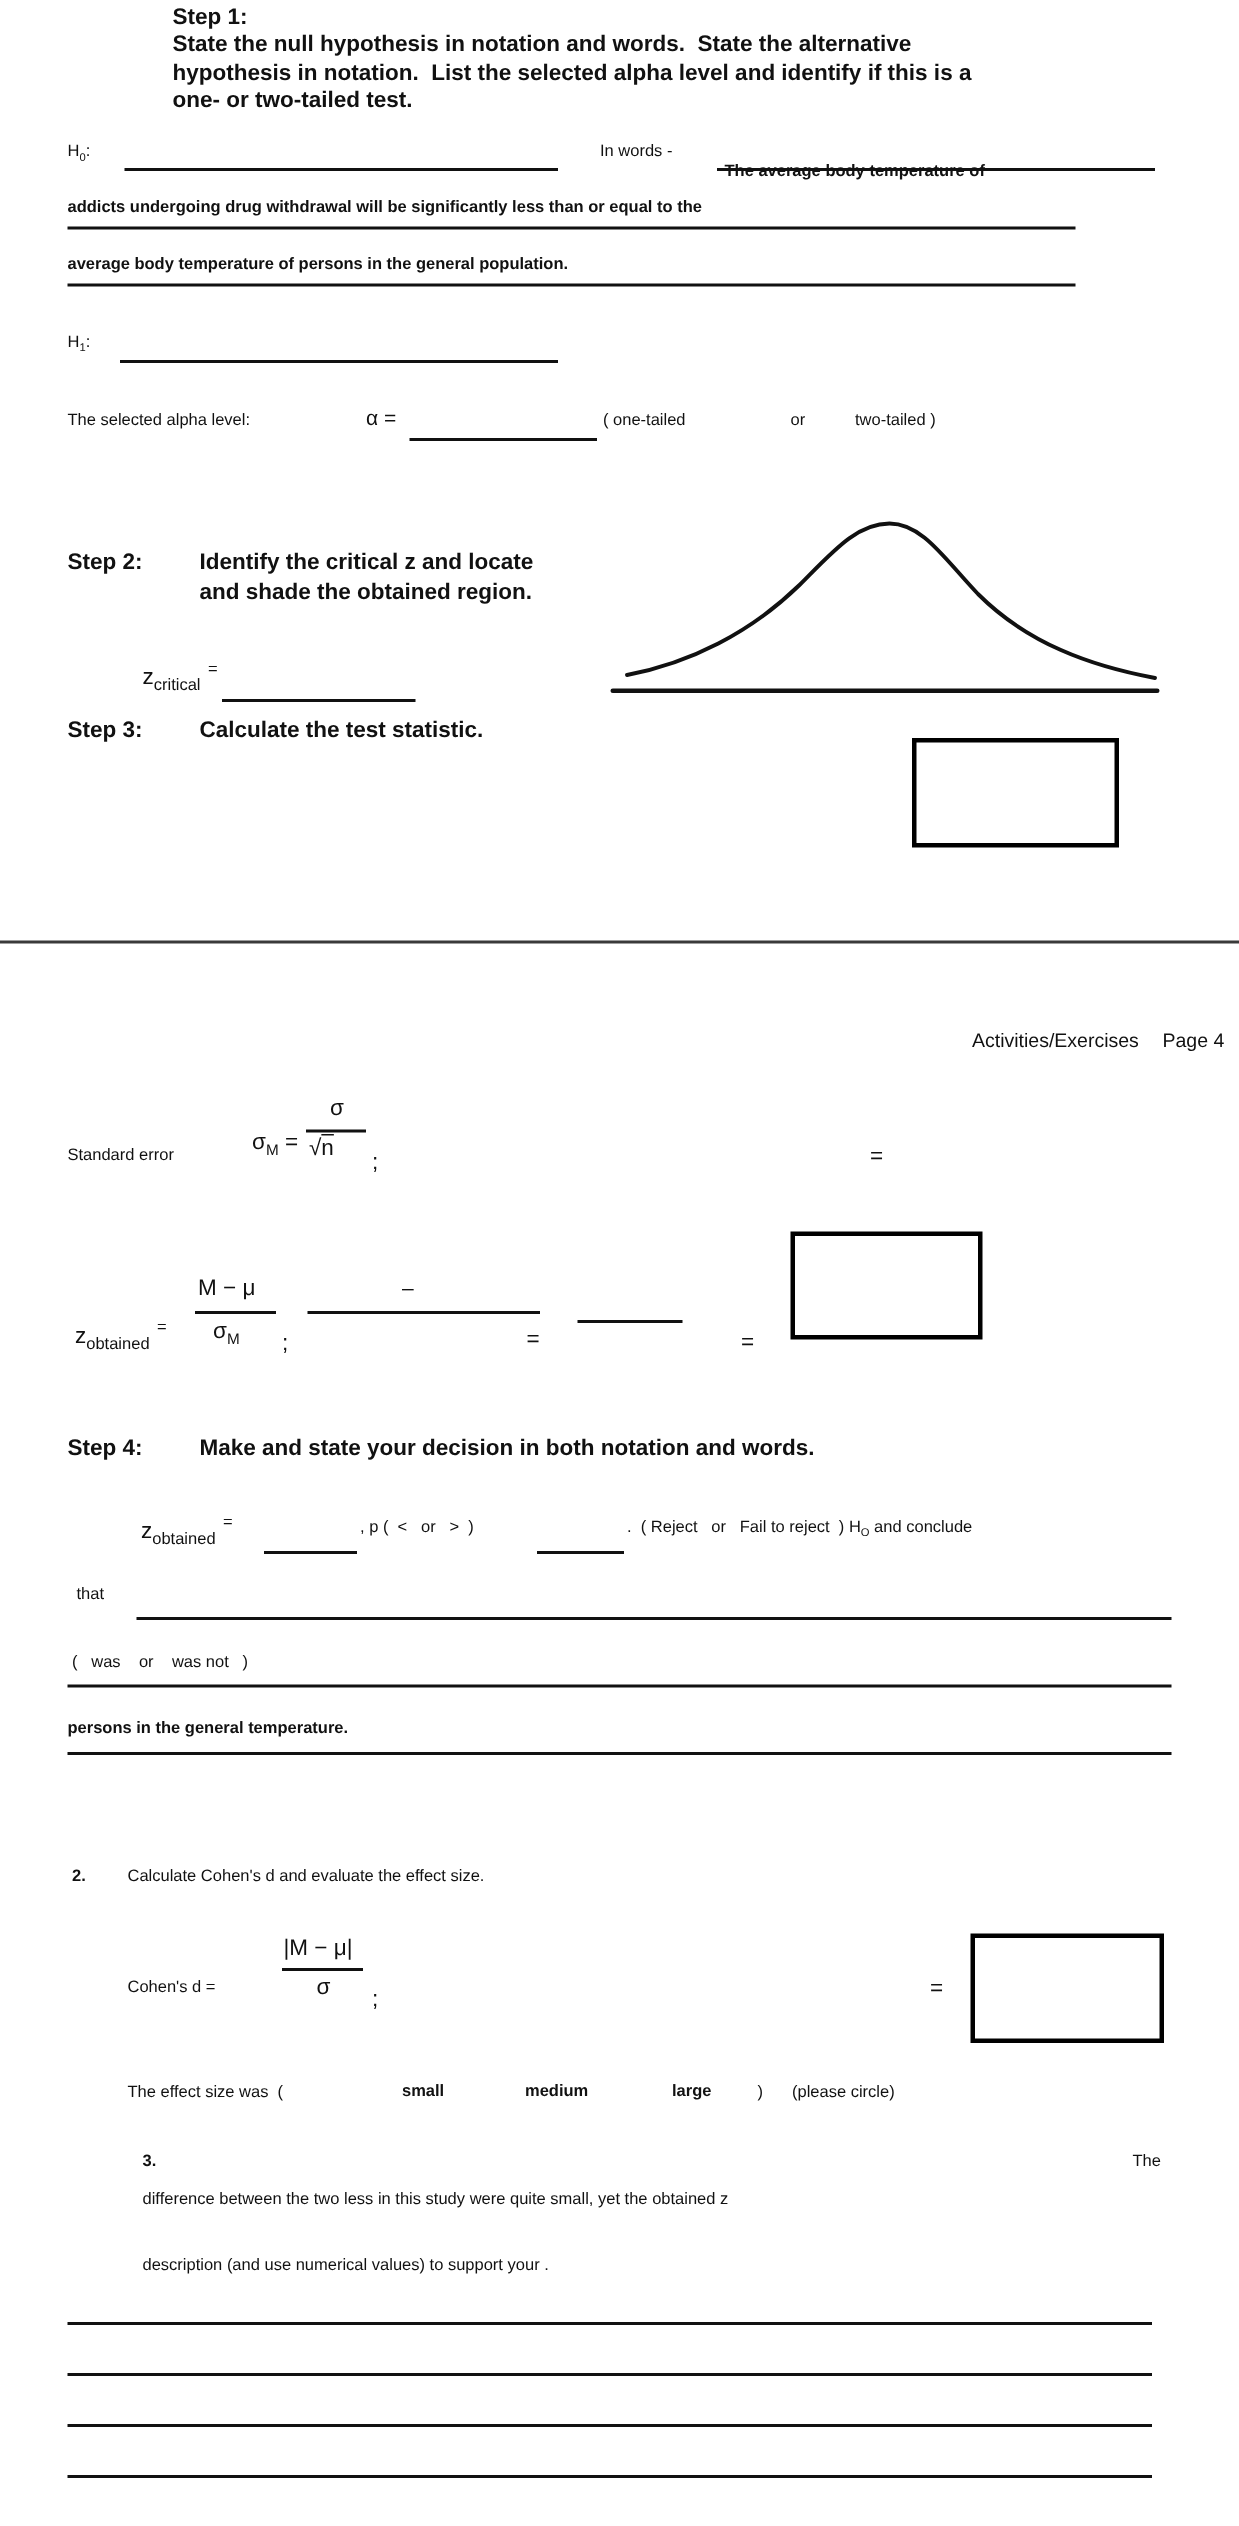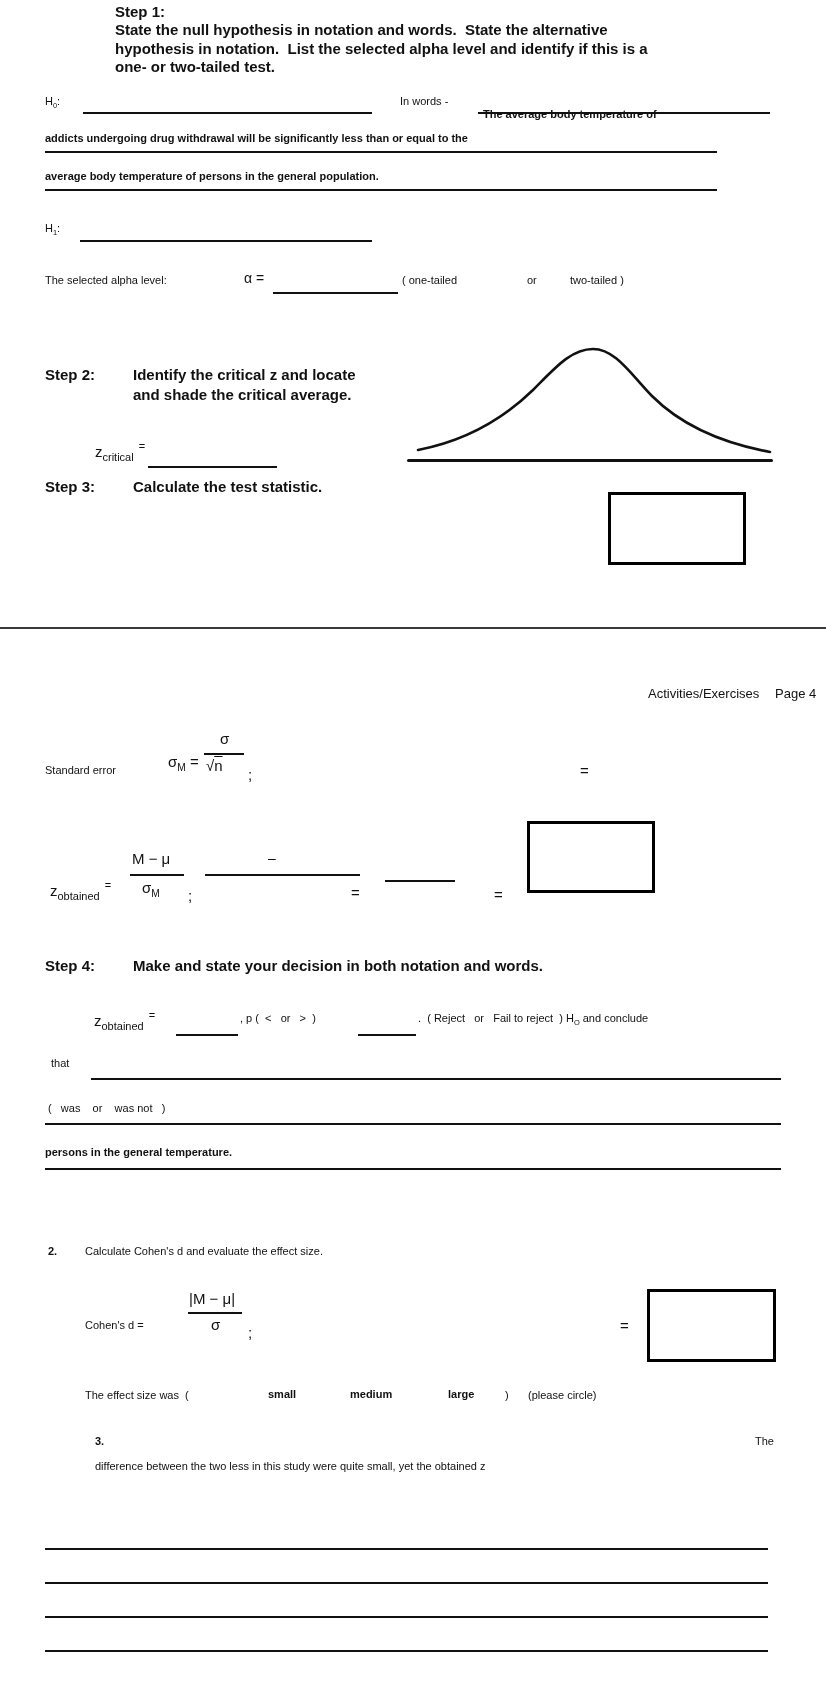--- a/index.html
+++ b/index.html
@@ -48,21 +48,21 @@
 
   <div class="t f16" style="left:45px;top:275px">The selected alpha level:</div>
   <div class="t f14" style="left:244px;top:271px">α =</div>
   <div class="ul" style="left:273px;top:292px;width:125px"></div>
   <div class="t f16" style="left:402px;top:275px">( one-tailed</div>
   <div class="t f16" style="left:527px;top:275px">or</div>
   <div class="t f16" style="left:570px;top:275px">two-tailed )</div>
 
   <div class="t b f15" style="left:45px;top:367px">Step 2:</div>
   <div class="t b f15" style="left:133px;top:367px">Identify the critical z and locate</div>
-  <div class="t b f15" style="left:133px;top:387px">and shade the critical average.</div>
+  <div class="t b f15" style="left:133px;top:387px">and shade the obtained region.</div>
 
   <svg style="left:385px;top:316px" width="390" height="140" viewBox="0 0 390 140">
     <path d="M 33 134 C 75 126, 115 106, 148 74 C 170 52, 186 33, 208 33 C 230 33, 245 57, 267 80 C 300 113, 342 128, 385 136" fill="none" stroke="#111" stroke-width="2.6" stroke-linecap="round"></path>
   </svg>
   <div class="axis"></div>
 
   <div class="t f15" style="left:95px;top:444px"><span>z</span><sub class="subcap">critical</sub><sup class="supeq">=</sup></div>
   <div class="ul" style="left:148px;top:466px;width:129px"></div>
 
   <div class="t b f15" style="left:45px;top:479px">Step 3:</div>
@@ -126,19 +126,20 @@
   <div class="t f16" style="left:85px;top:1390px">The effect size was  (</div>
   <div class="t b f16" style="left:268px;top:1389px">small</div>
   <div class="t b f16" style="left:350px;top:1389px">medium</div>
   <div class="t b f16" style="left:448px;top:1389px">large</div>
   <div class="t f16" style="left:505px;top:1390px">)</div>
   <div class="t f16" style="left:528px;top:1390px">(please circle)</div>
 
   <div class="t b f16" style="left:95px;top:1436px">3.</div>
   <div class="t f16" style="left:755px;top:1436px">The</div>
   <div class="t f16" style="left:95px;top:1461px">difference between the two less in this study were quite small, yet the obtained z</div>
+  <div class="t f16" style="left:95px;top:1505px">description (and use numerical values) to support your .</div>
 
   <div class="ul" style="left:45px;top:1548px;width:723px"></div>
   <div class="ul" style="left:45px;top:1582px;width:723px"></div>
   <div class="ul" style="left:45px;top:1616px;width:723px"></div>
   <div class="ul" style="left:45px;top:1650px;width:723px"></div>
 
 </div>
 
 </body></html>

